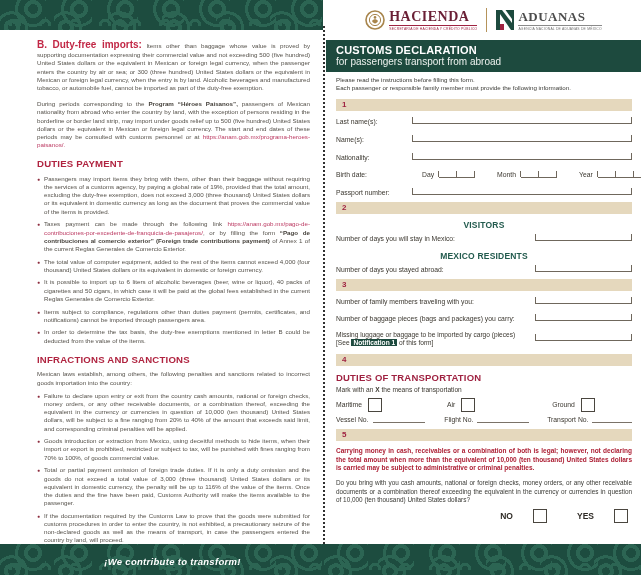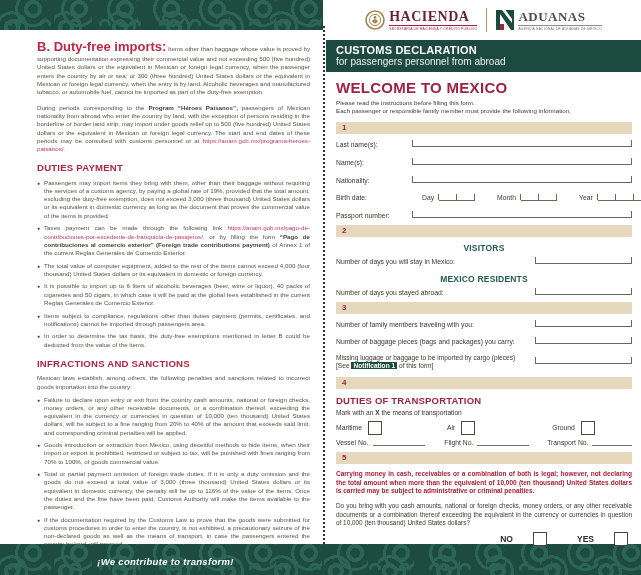--- a/index.html
+++ b/index.html
@@ -13,29 +13,29 @@
     background-size:54px 42px,46px 36px,30px 26px;}
   
   .top-band{position:absolute;left:0;top:0;width:323px;height:30px;}
   .bottom-band{position:absolute;left:0;bottom:0;width:641px;height:31px;}
   .divider{position:absolute;left:323px;top:26px;bottom:31px;width:0;border-left:2px dotted #2f2f2f;}
   .left-col{position:absolute;left:0;top:30px;width:323px;bottom:31px;overflow:hidden;
             padding:8px 13px 0 37px;box-sizing:border-box;}
   .right-col{position:absolute;left:326px;top:0;width:315px;bottom:18px;overflow:hidden;}
   
   .left-col{font-size:6.2px;line-height:1.32;text-align:justify;}
-  .lead{color:#c22846;font-weight:bold;font-size:13px;}
+  .lead{color:#c22846;font-weight:bold;font-size:10px;}
   .para{margin:0 0 8px 0;}
   .bold{font-weight:bold;color:#45413b;}
   a.lnk{color:#bb3860;text-decoration:none;}
   .l-heading{color:#b02440;font-weight:bold;font-size:9.6px;letter-spacing:.2px;margin:9px 0 4px 0;}
   .bullet-item{display:flex;margin:0 0 4.5px 0;}
   .bullet-mark{color:#8c2b3d;font-size:5px;line-height:1.7;margin-right:4px;flex:none;}
   .bullet-text{flex:1;}
-  .banner{position:absolute;left:4px;bottom:8px;width:323px;text-align:center;
+  .banner{position:absolute;left:11px;bottom:8px;width:323px;text-align:center;
           color:#fff;font-style:italic;font-weight:bold;font-size:9.5px;letter-spacing:.3px;}
   
   .logo-row{height:40px;background:#fff;display:flex;align-items:center;justify-content:center;gap:9px;}
   .logo-block{display:flex;align-items:center;gap:4px;}
   .hac-name{font-family:"Liberation Serif",serif;font-weight:bold;font-size:14px;color:#6a1f35;letter-spacing:.5px;}
   .hac-sub{font-size:3.4px;color:#9f2241;letter-spacing:.2px;border-top:.5px solid #9f2241;padding-top:1px;}
   .adu-name{font-family:"Liberation Serif",serif;font-weight:bold;font-size:13px;color:#4d4d4d;letter-spacing:.5px;}
   .adu-sub{font-size:3.4px;color:#6f6f6f;letter-spacing:.2px;border-top:.5px solid #8a8a8a;padding-top:1px;}
   .logo-sep{width:1px;height:24px;background:#b5935a;}
   .green-bar{background:#1d4a3e;color:#fff;padding:4px 10px 5px 10px;}
@@ -156,25 +156,24 @@
       </svg>
       <div>
         <div class="adu-name">ADUANAS</div>
         <div class="adu-sub">AGENCIA NACIONAL DE ADUANAS DE MÉXICO</div>
       </div>
     </div>
   </div>
 
   <div class="green-bar">
     <div class="t1">CUSTOMS DECLARATION</div>
-    <div class="t2">for passengers personnel from abroad</div>
+    <div class="t2">for passengers transport from abroad</div>
   </div>
 
   <div class="form">
-    <div class="welcome">WELCOME TO MEXICO</div>
     <div class="intro">
       <span>Please read the instructions before filling this form.</span><br>
       <span>Each passenger or responsible family member must provide the following information.</span>
     </div>
 
     <div class="sec-bar">
         <span class="sec-num">1</span>
       </div>
 
     <div class="frow">

